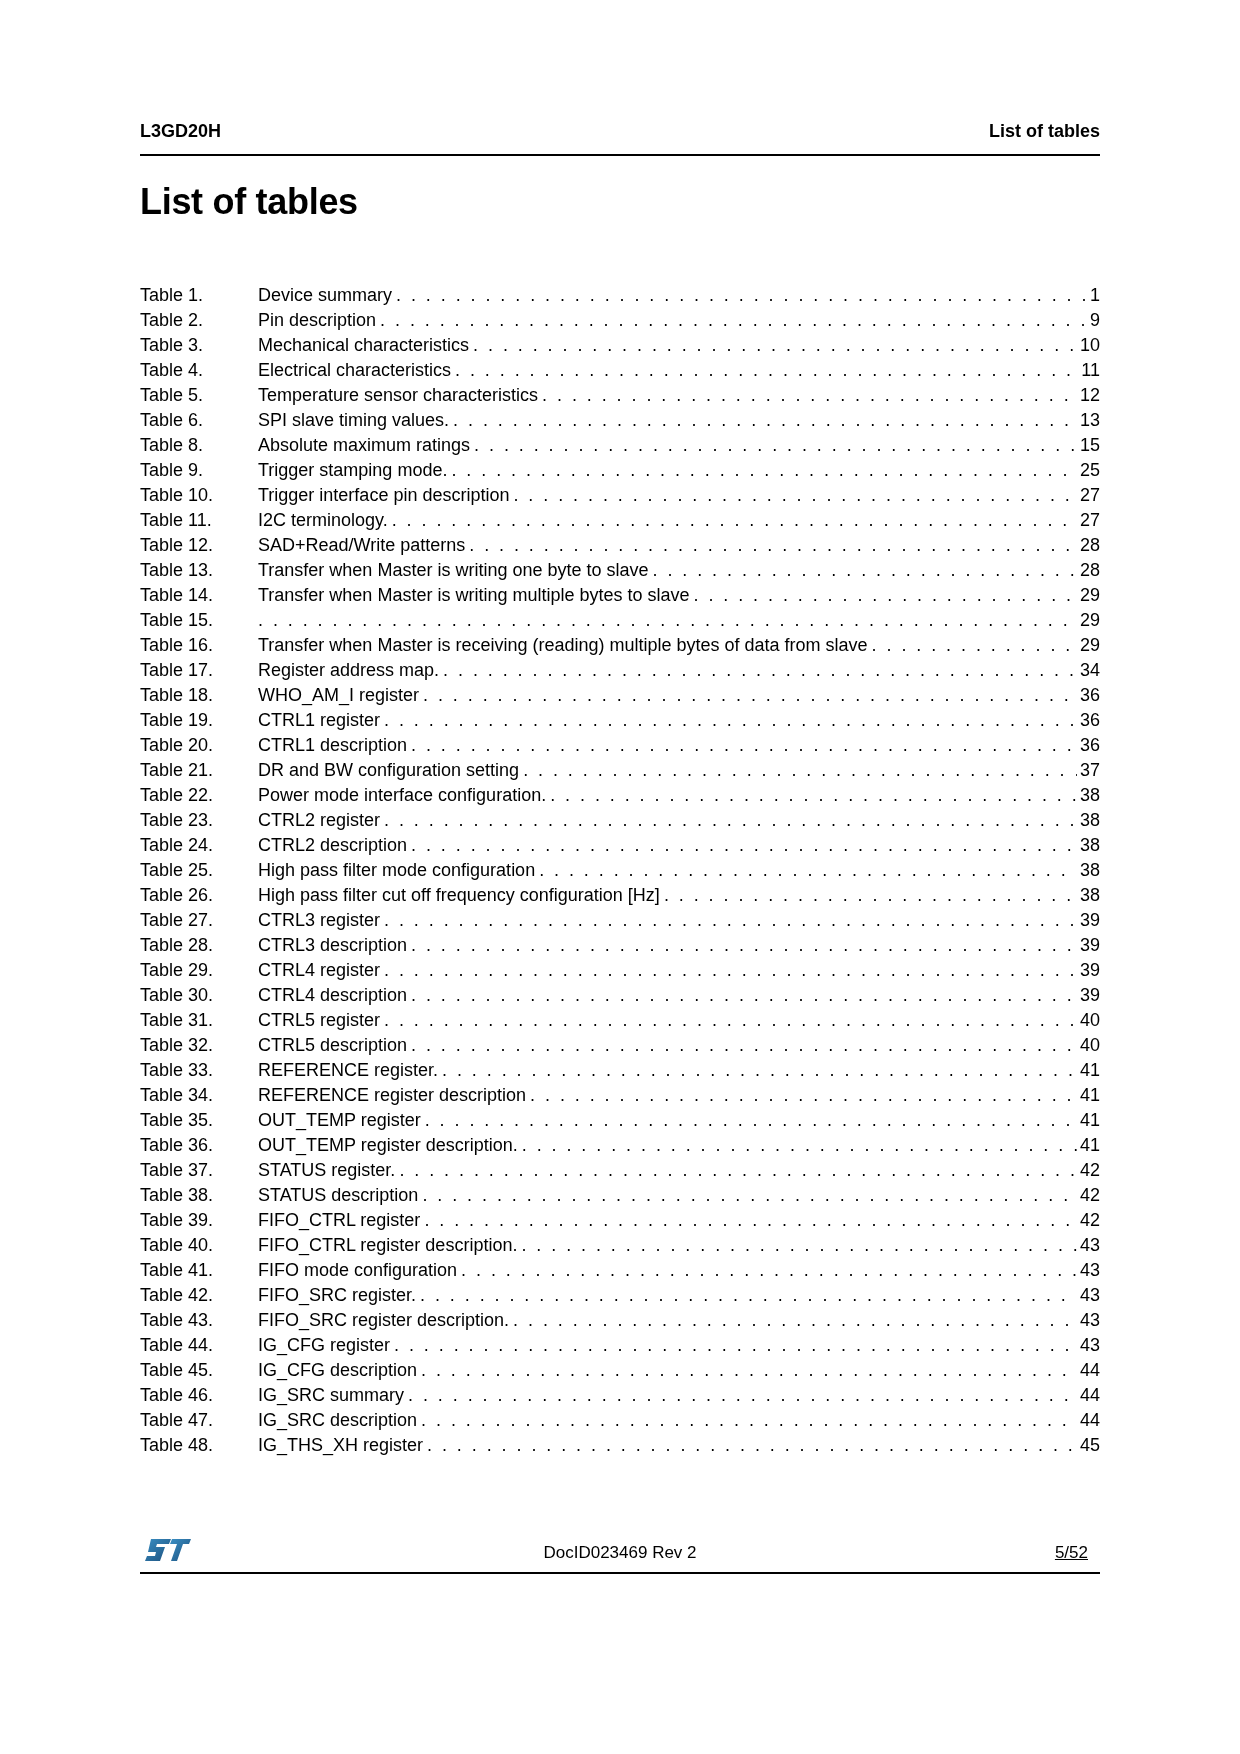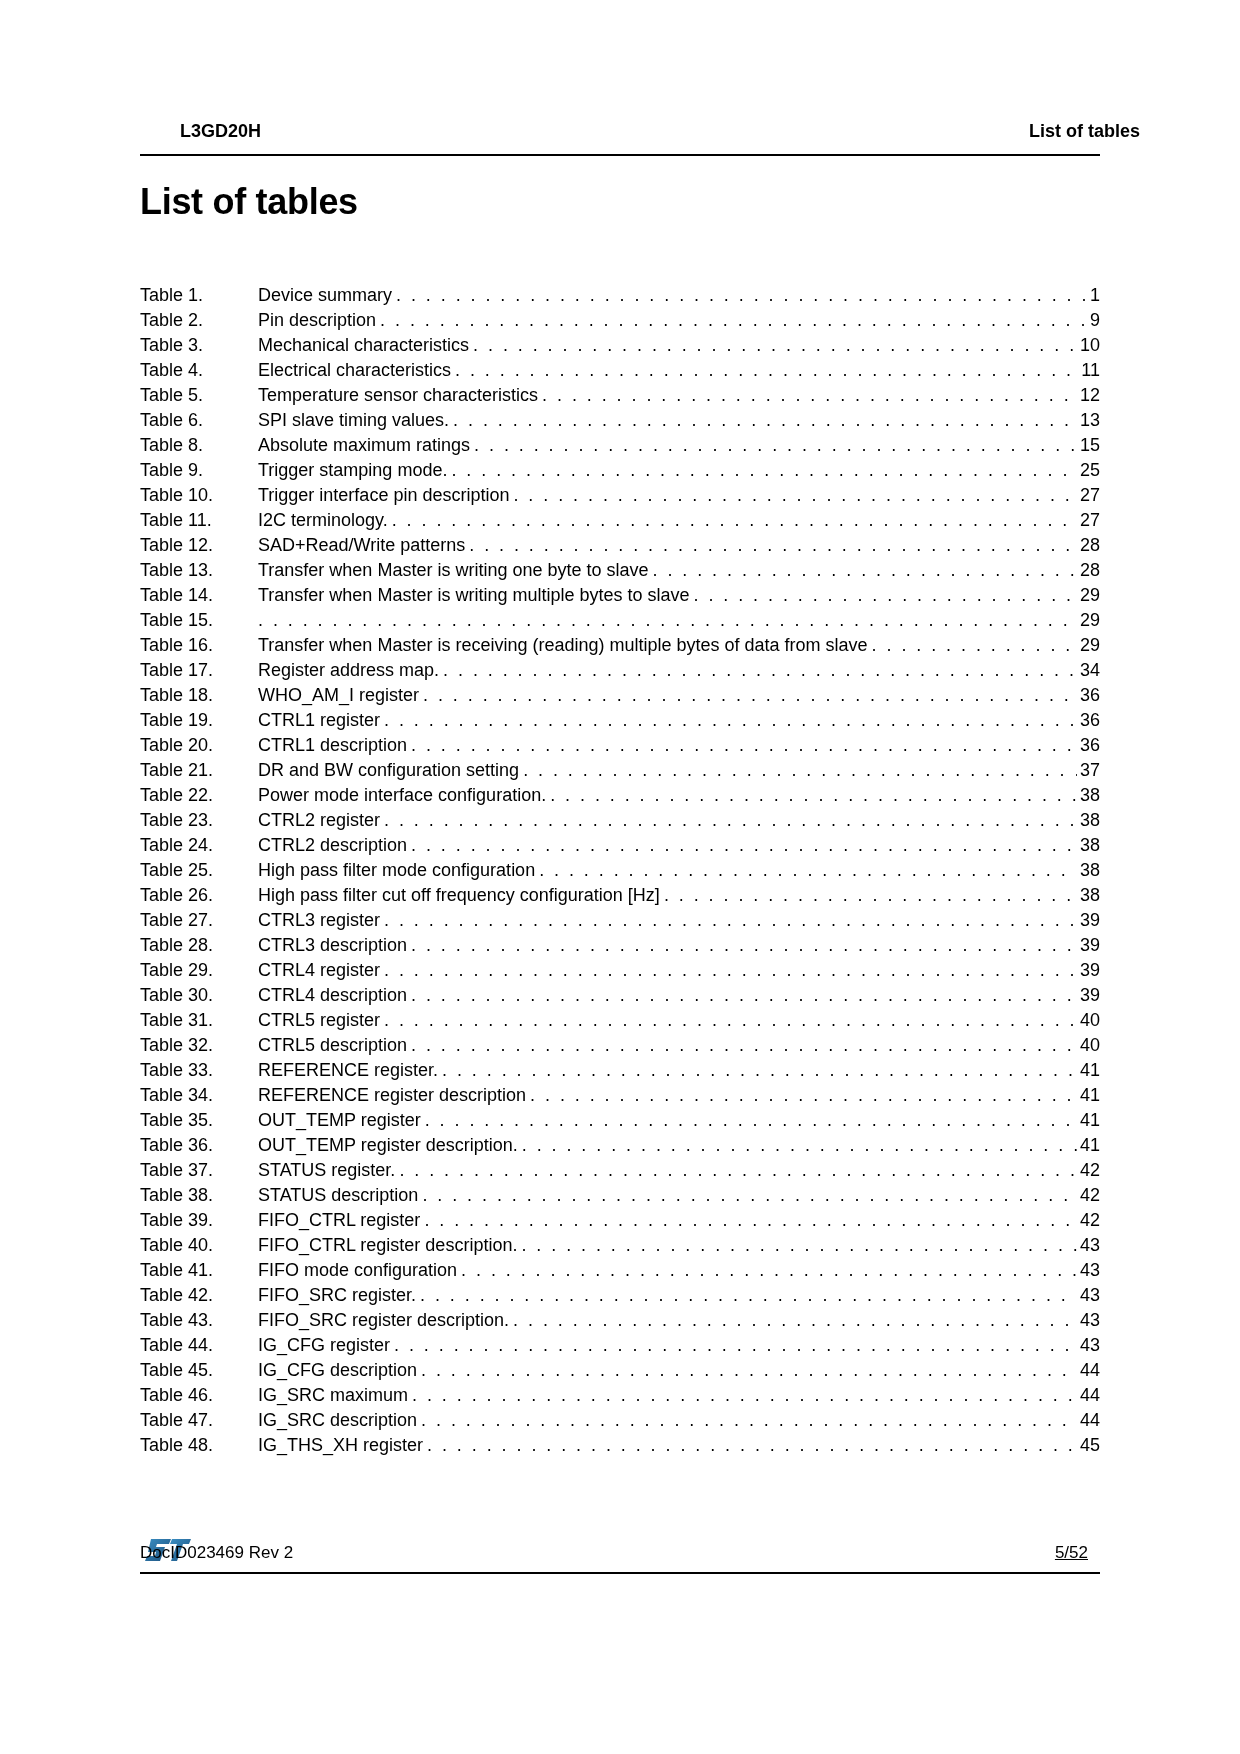--- a/index.html
+++ b/index.html
@@ -1,35 +1,35 @@
 <!DOCTYPE html>
 <html><head>
 <meta charset="utf-8">
 <style>
   html, body { margin:0; padding:0; background:#ffffff; }
   body { width:1240px; height:1754px; position:relative; overflow:hidden;
          font-family:"Liberation Sans", sans-serif; color:#000; }
   .page { position:absolute; left:140px; top:0; width:960px; height:1754px; }
   .header { position:absolute; top:121px; left:0; width:960px; height:24px;
-            font-weight:bold; font-size:18px;margin-left:40px; }
+            font-weight:bold; font-size:18px; }
   .header .left { position:absolute; left:0; top:0; }
   .header .right { position:absolute; right:0; top:0; }
   .header-rule { position:absolute; top:154px; left:0; width:960px; height:2px; background:#000; }
   .title { position:absolute; top:181px; left:0; font-size:36px; font-weight:bold; letter-spacing:-0.3px; margin:0; }
   .toc { position:absolute; top:283px; left:0; width:960px;text-decoration:underline; }
   .row { position:relative; height:25px; line-height:25px; font-size:18px; white-space:nowrap; }
   .row .num { position:absolute; left:0; top:0; }
   .row .entry { position:absolute; left:118px; right:0; top:0; display:flex;justify-content:space-between; }
   .row .label { flex:0 0 auto; background:#fff; padding-right:4px; }
   .row .leader { flex:1 1 auto; overflow:hidden; letter-spacing:5.6px; color:#000; }
   .row .leader::before { content:". . . . . . . . . . . . . . . . . . . . . . . . . . . . . . . . . . . . . . . . . . . . . . . . . . . . . . . . . . . . . . . . . . . . . . . . . . . . . . . . . . . . . . . . . . . . . . . . . . . . . . . . . ."; letter-spacing:0; word-spacing:4.9px; }
   .row .page-num { flex:0 0 auto; padding-left:3px; text-align:right; }
   .footer { position:absolute; top:1536px; left:0; width:960px; height:30px; font-size:17px; }
   .footer .logo { position:absolute; left:5px; top:2px; width:46px; height:24px; }
-  .footer .docid { position:absolute; left:0; right:0; top:7px; text-align:left; }
+  .footer .docid { position:absolute; left:0; right:0; top:7px; text-align:center; }
   .footer .pg { position:absolute; right:12px; top:7px;text-decoration:underline; }
   .footer-rule { position:absolute; top:1572px; left:0; width:960px; height:2px; background:#000; }
 </style>
 </head>
 <body>
 
 <div class="page">
   <div class="header">
     <span class="left">L3GD20H</span>
     <span class="right">List of tables</span>
@@ -386,21 +386,21 @@
         <span class="num">Table 45.</span>
         <span class="entry">
           <span class="label">IG_CFG description</span>
           <span class="leader"></span>
           <span class="page-num">44</span>
         </span>
       </div>
       <div class="row">
         <span class="num">Table 46.</span>
         <span class="entry">
-          <span class="label">IG_SRC maximum</span>
+          <span class="label">IG_SRC summary</span>
           <span class="leader"></span>
           <span class="page-num">44</span>
         </span>
       </div>
       <div class="row">
         <span class="num">Table 47.</span>
         <span class="entry">
           <span class="label">IG_SRC description</span>
           <span class="leader"></span>
           <span class="page-num">44</span>

